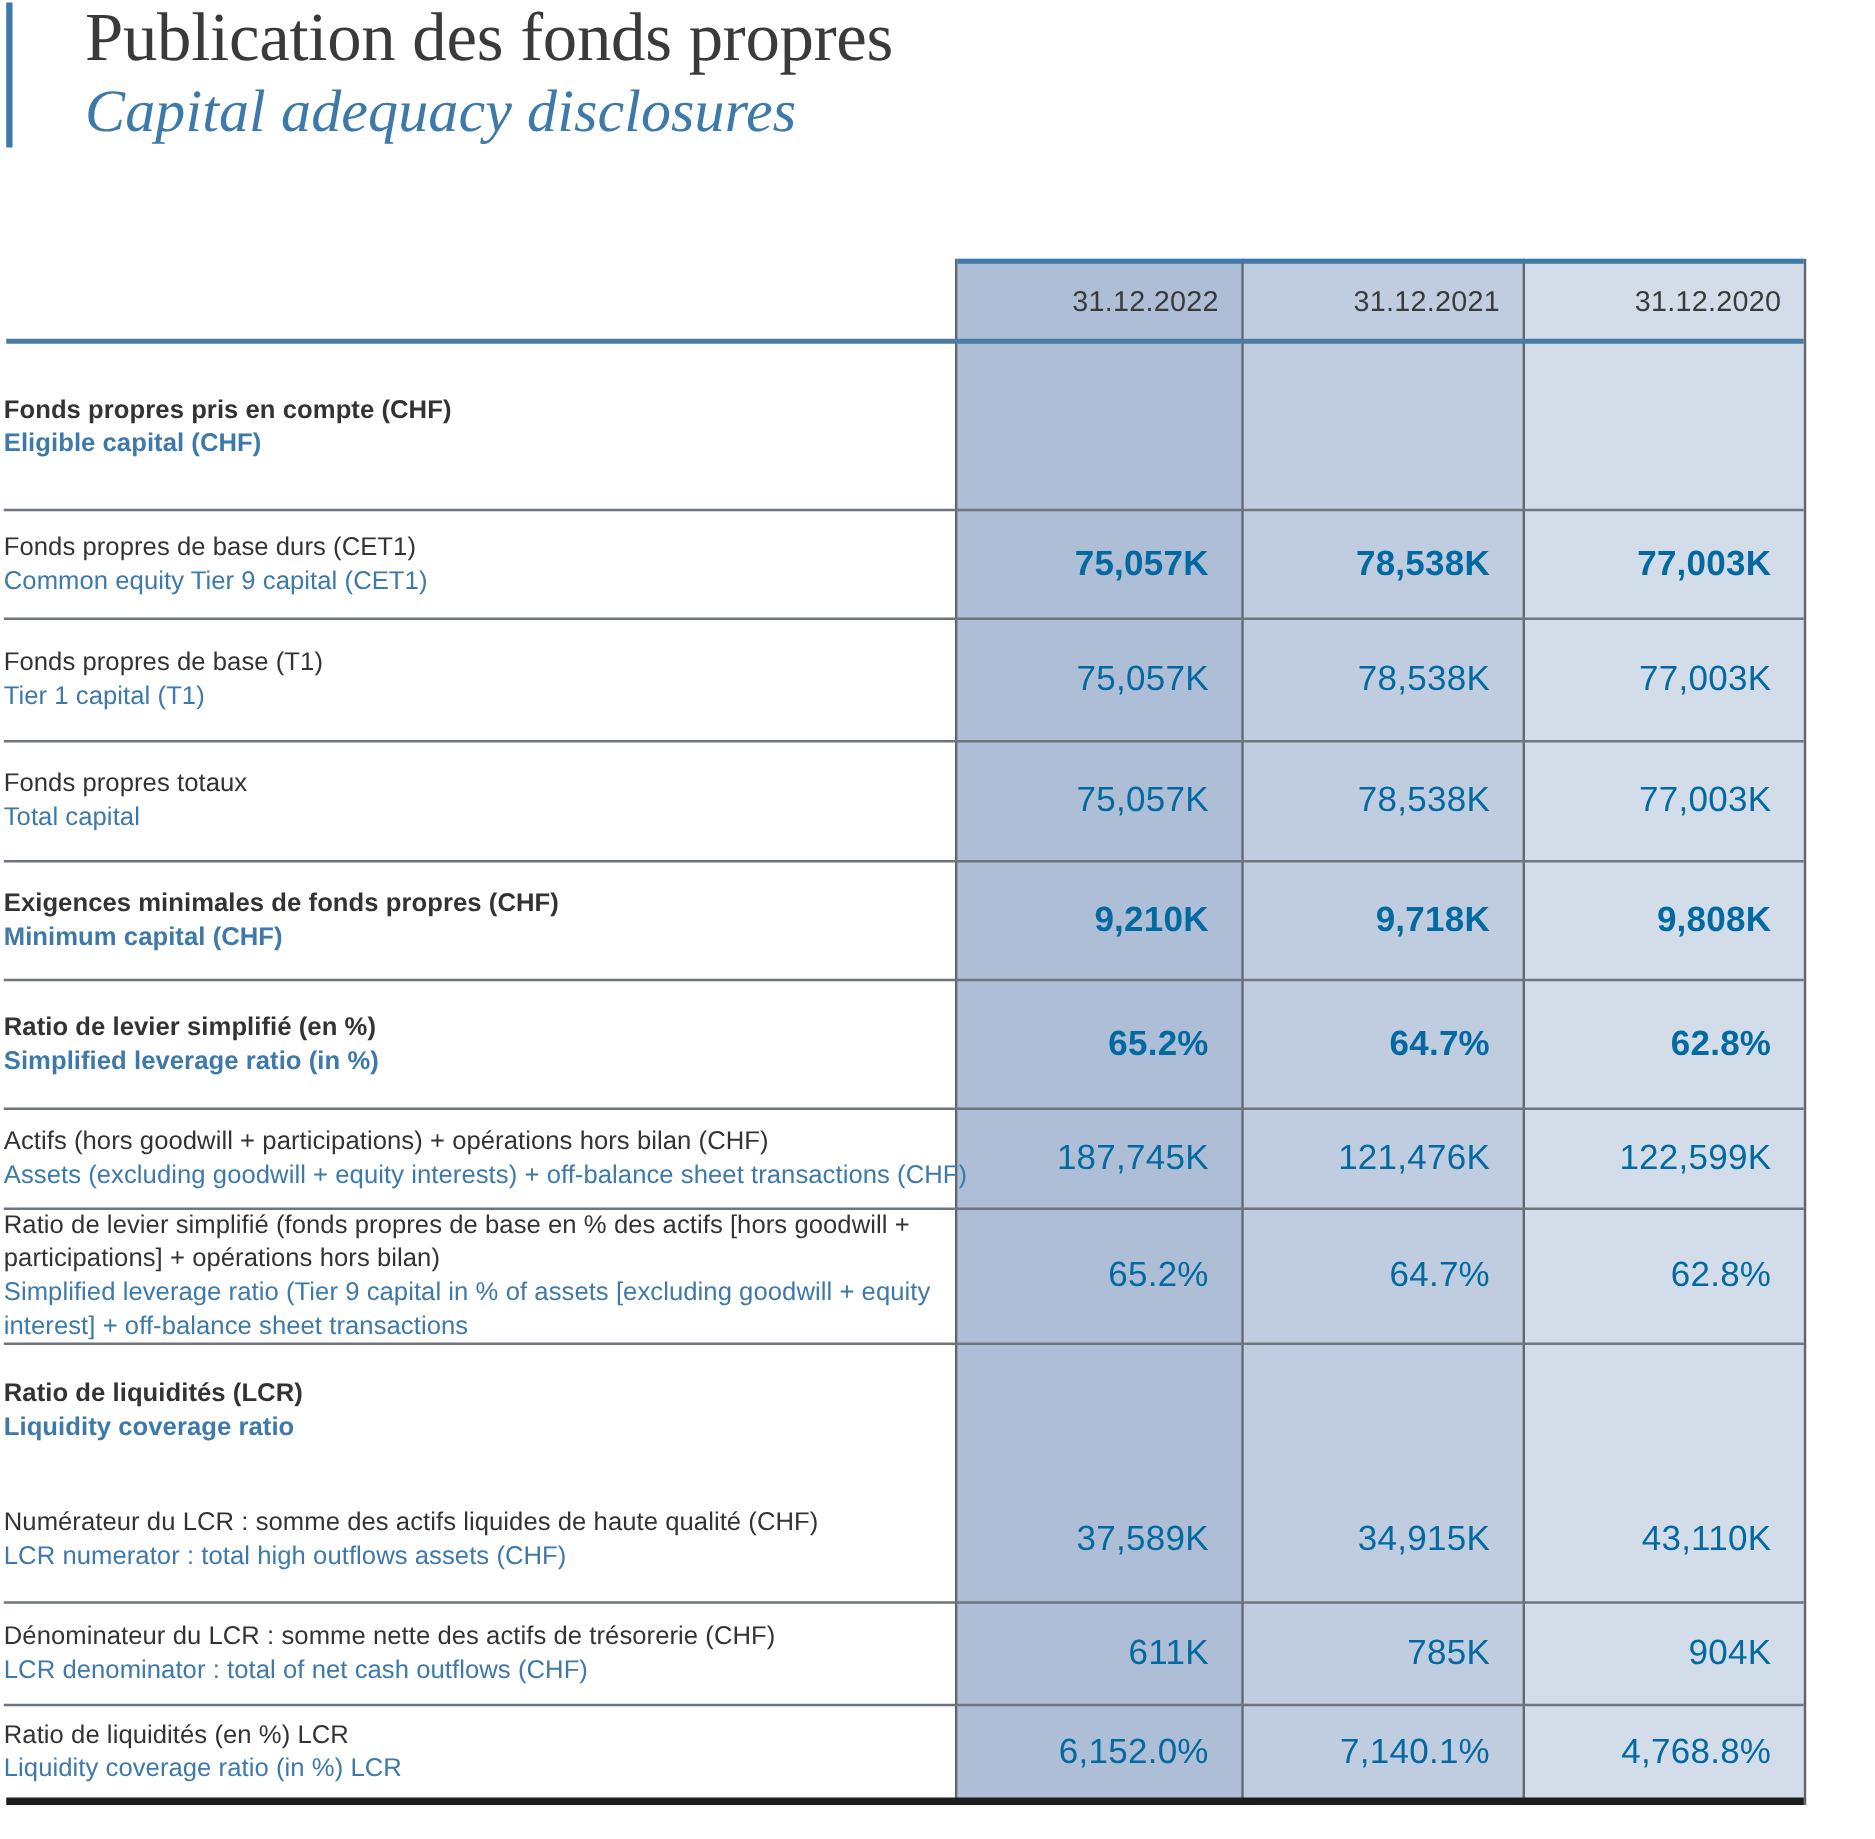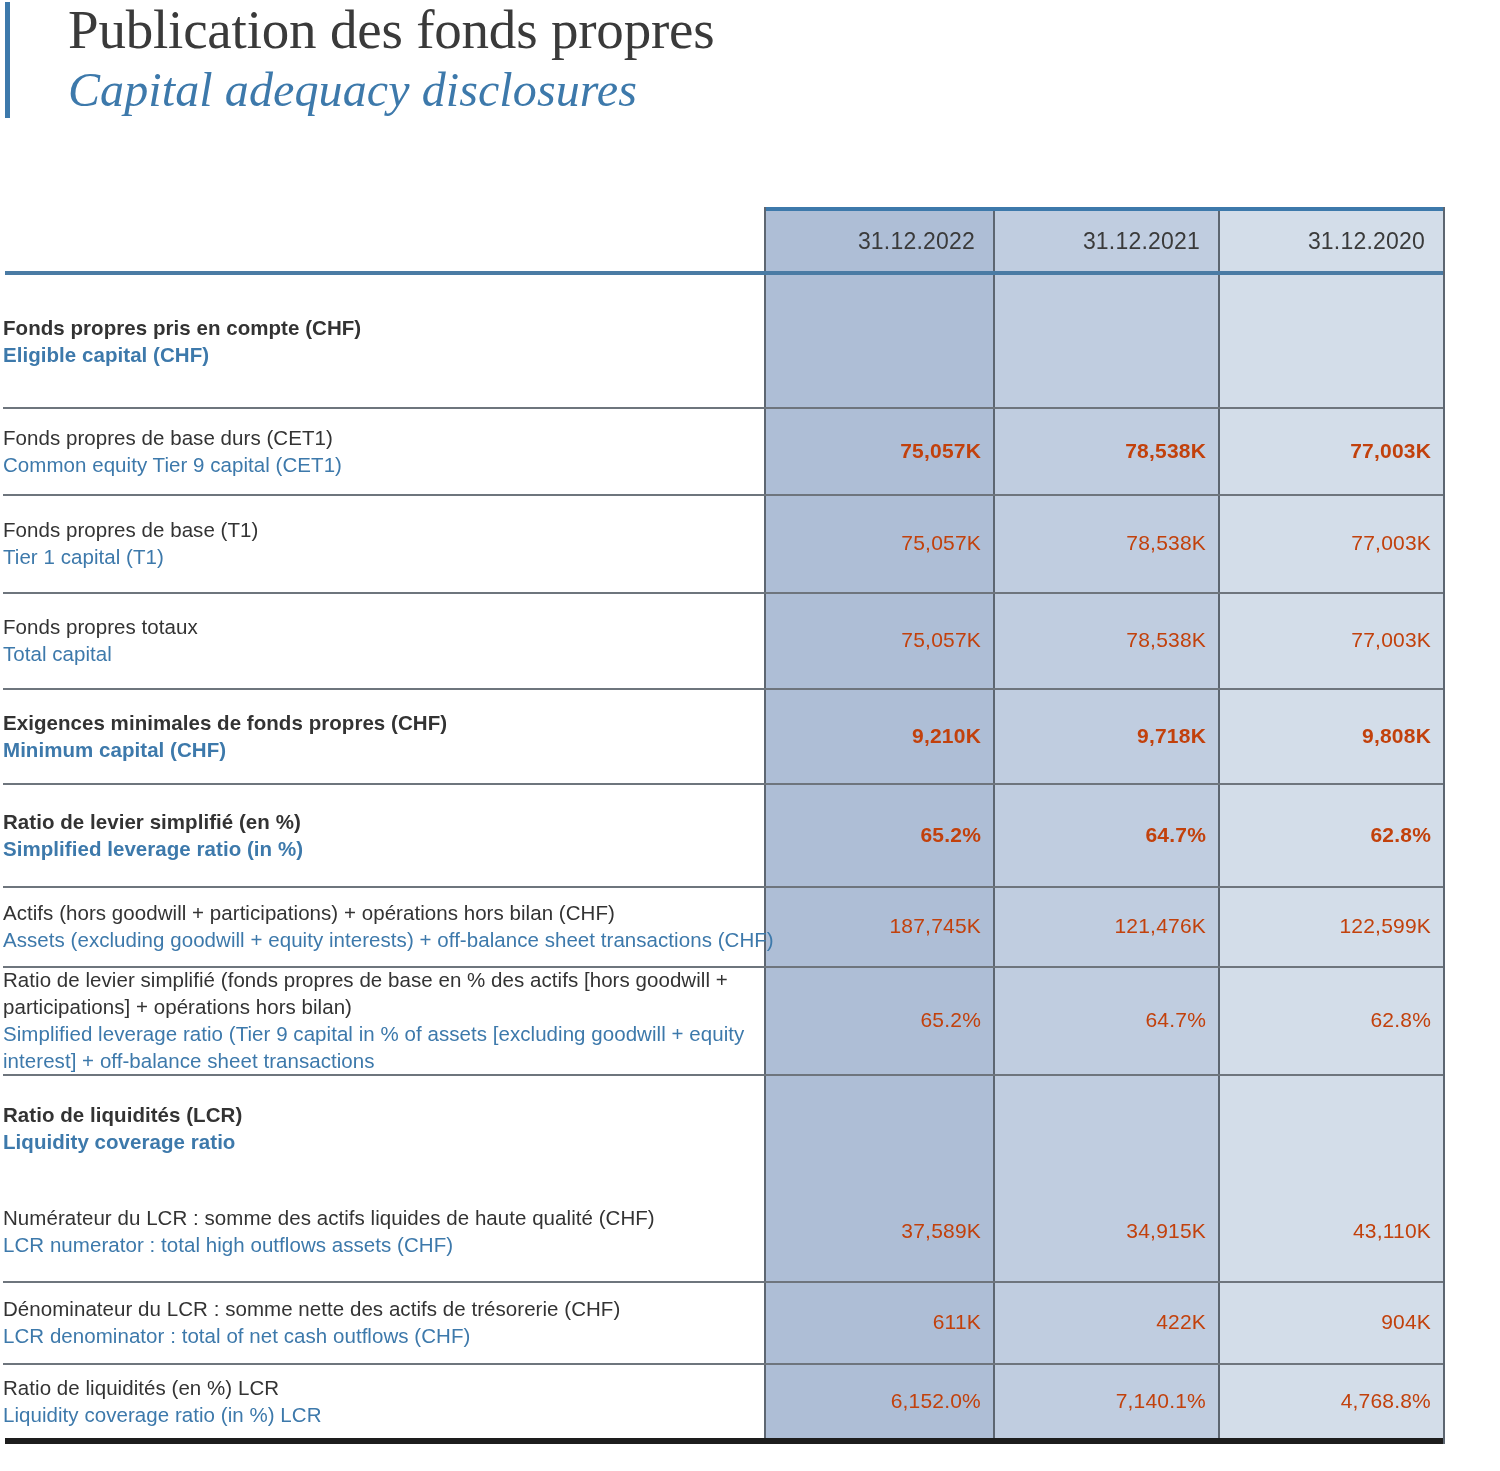--- a/index.html
+++ b/index.html
@@ -146,23 +146,23 @@
   .label.wrap .en { white-space:normal; }
   .label.bold .fr,
   .label.bold .en { font-weight:bold; }
 
   .val {
     position:absolute;
     height:30px;
     display:flex;
     align-items:center;
     justify-content:flex-end;
-    padding-right:12px;
-    font-size:21px;
-    color:#c2410c;
+    padding-right:26px;
+    font-size:28px;
+    color:#0369a1;
     letter-spacing:0.2px;
   }
   .val.c1 { left:766px;  width:227px; }
   .val.c2 { left:995px;  width:223px; }
   .val.c3 { left:1220px; width:223px; }
   .val.bold { font-weight:bold; }
 </style>
 </head>
 <body>
 
@@ -283,21 +283,21 @@
         <div class="val c2" style="top: 35px;">34,915K</div>
         <div class="val c3" style="top: 35px;">43,110K</div>
       </div>
       <div class="row-sep" style="top: 1281px;"></div>
       <div class="row" style="top: 1281px; height: 82px;">
         <div class="label" style="top: 14px;">
           <div class="fr">Dénominateur du LCR : somme nette des actifs de trésorerie (CHF)</div>
           <div class="en">LCR denominator : total of net cash outflows (CHF)</div>
         </div>
         <div class="val c1" style="top: 26px;">611K</div>
-        <div class="val c2" style="top: 26px;">422K</div>
+        <div class="val c2" style="top: 26px;">785K</div>
         <div class="val c3" style="top: 26px;">904K</div>
       </div>
       <div class="row-sep" style="top: 1363px;"></div>
       <div class="row" style="top: 1363px; height: 75px;">
         <div class="label" style="top: 11px;">
           <div class="fr">Ratio de liquidités (en %) LCR</div>
           <div class="en">Liquidity coverage ratio (in %) LCR</div>
         </div>
         <div class="val c1" style="top: 23px;">6,152.0%</div>
         <div class="val c2" style="top: 23px;">7,140.1%</div>

